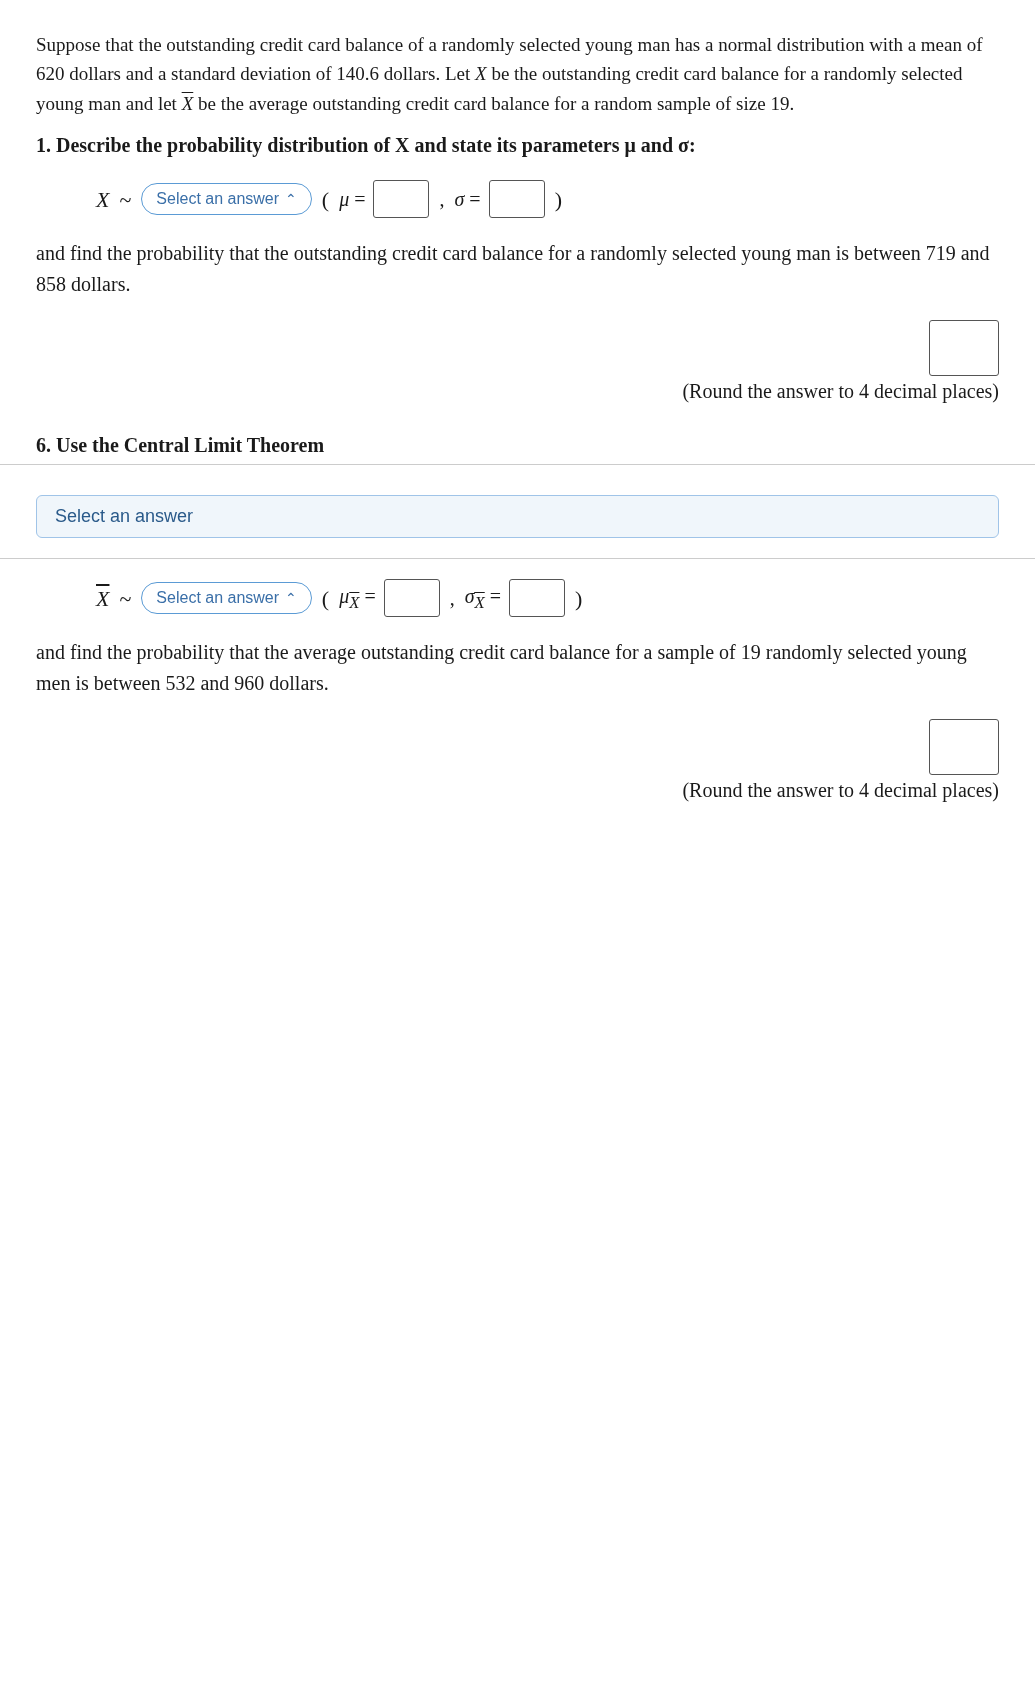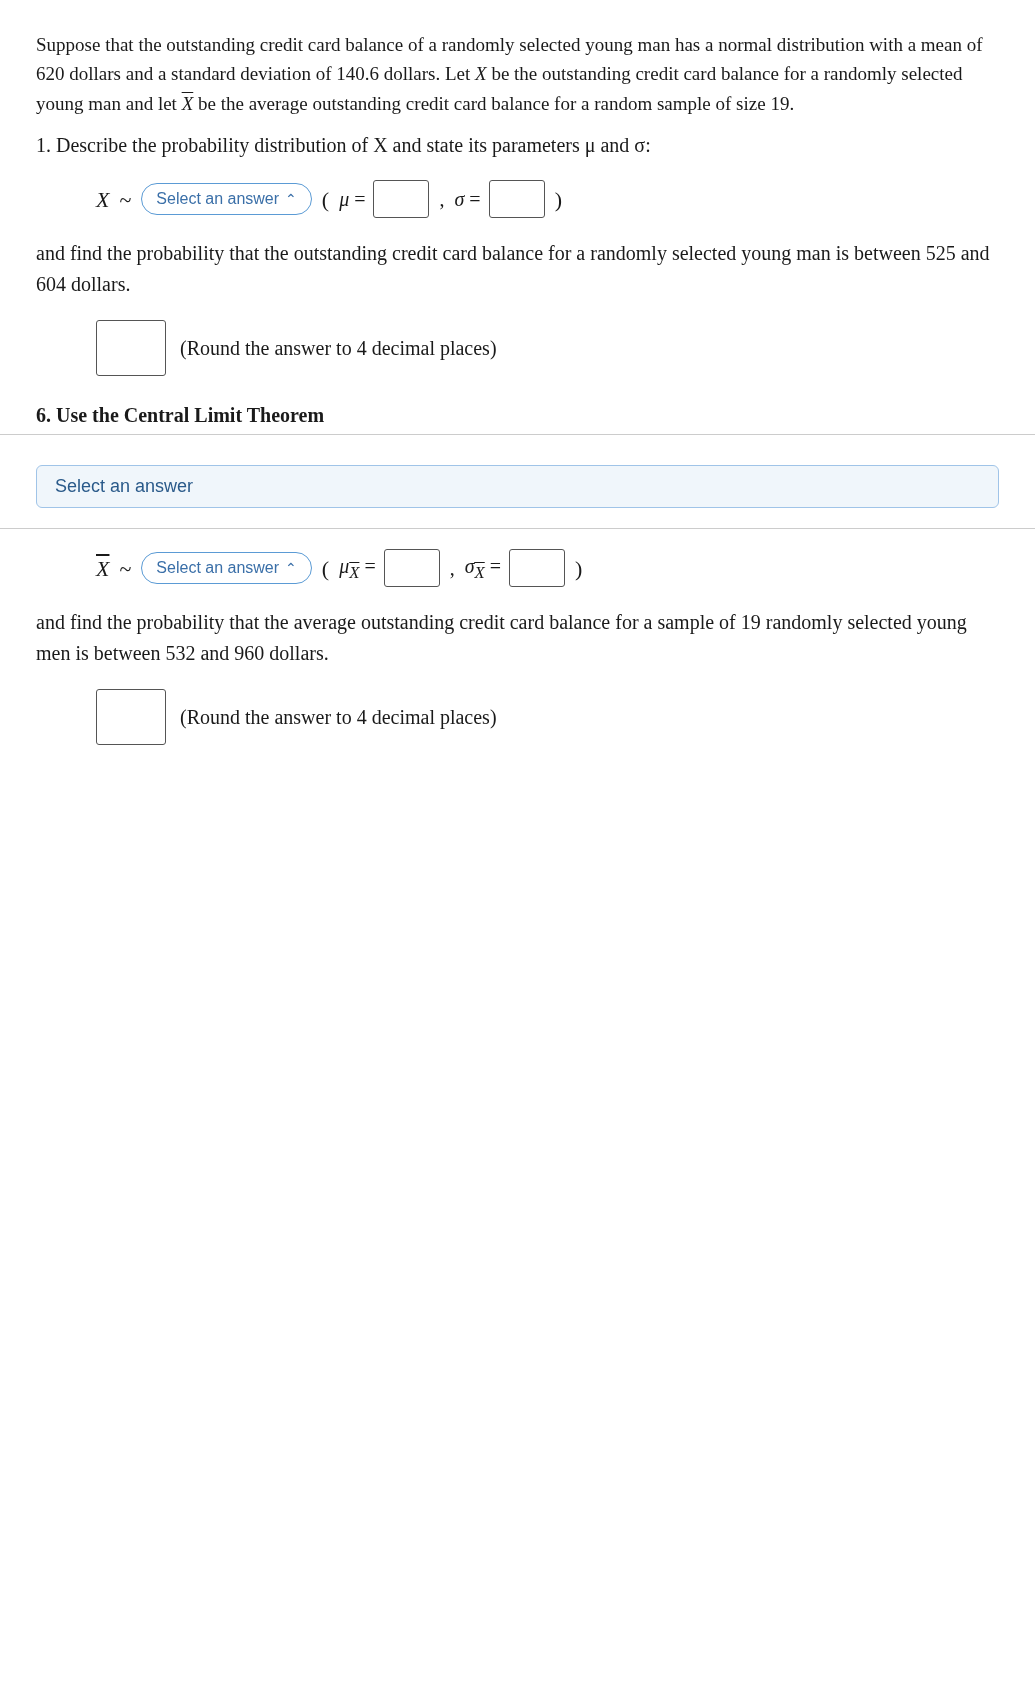--- a/index.html
+++ b/index.html
@@ -24,21 +24,21 @@
       font-size: 19px;
       line-height: 1.55;
     }
 
     .section {
       margin-bottom: 24px;
     }
 
     .section-title {
       font-size: 20px;
-      font-weight: normal;
+      font-weight: bold;
       margin-bottom: 18px;
       line-height: 1.5;
     }
 
     .math-line {
       display: flex;
       align-items: center;
       gap: 10px;
       margin: 20px 0 20px 60px;
       flex-wrap: wrap;
@@ -97,23 +97,23 @@
     }
 
     .body-text {
       font-size: 20px;
       line-height: 1.55;
       margin-bottom: 20px;
     }
 
     .round-note-row {
       display: flex;
-      align-items: center;
-      gap: 14px;
+      align-items: flex-end;
       margin: 10px 0 20px 60px;
+      flex-direction: column;
     }
 
     .round-input-box {
       width: 70px;
       height: 56px;
       border: 1.5px solid #555;
       border-radius: 3px;
       background: #fff;
       flex-shrink: 0;
     }
@@ -187,21 +187,21 @@
       <span class="input-box"></span>
     </span>
     <span>,</span>
     <span class="mu-sigma-group">
       <span><em>σ</em> =</span>
       <span class="input-box"></span>
     </span>
     <span class="paren">)</span>
   </div>
 
-  <p class="body-text">and find the probability that the outstanding credit card balance for a randomly selected young man is between 525 and 604 dollars.</p>
+  <p class="body-text">and find the probability that the outstanding credit card balance for a randomly selected young man is between 719 and 858 dollars.</p>
 
   <div class="round-note-row">
     <div class="round-input-box"></div>
     <span class="round-note">(Round the answer to 4 decimal places)</span>
   </div>
 </div>
 
 <div class="section">
   <p class="section2-header">6. Use the Central Limit Theorem</p>
 

